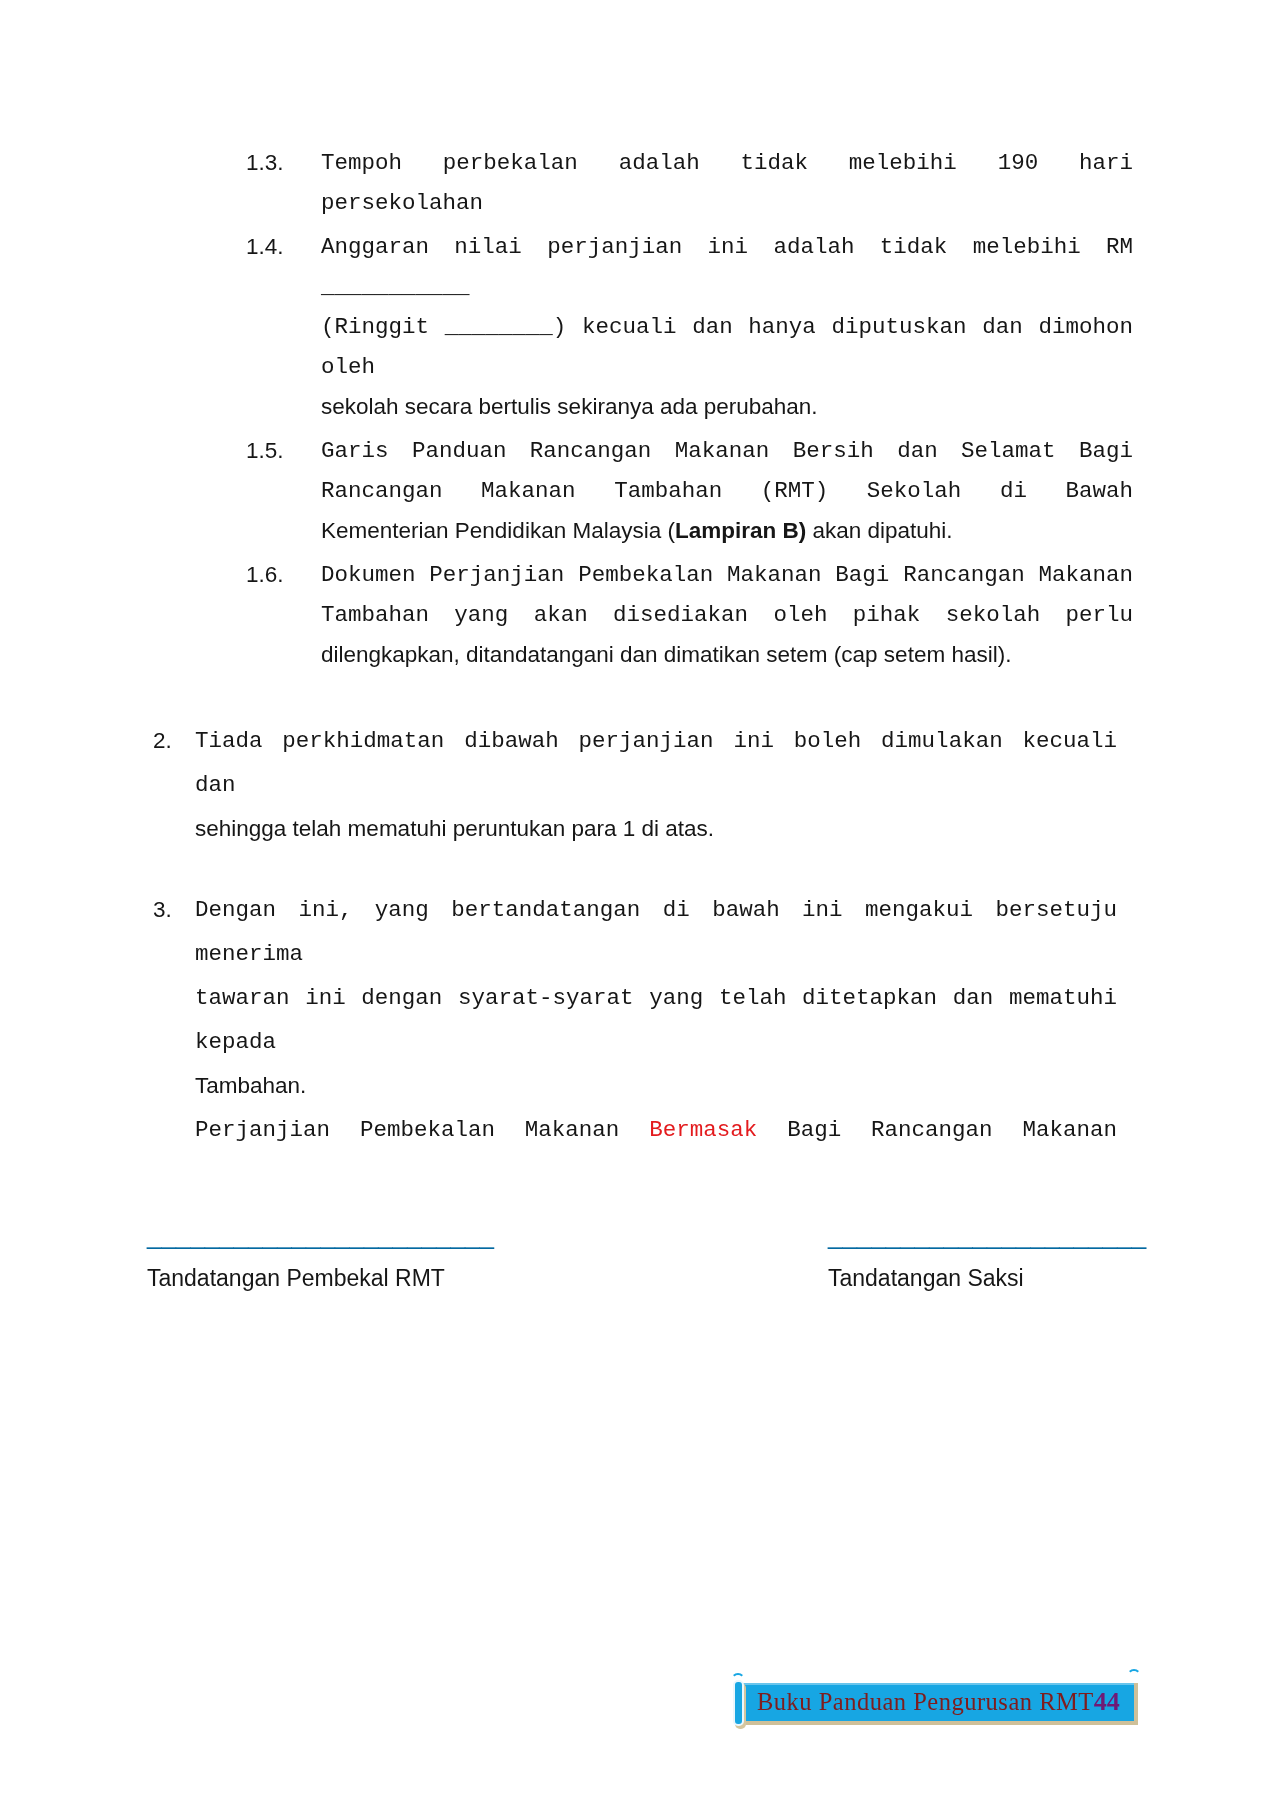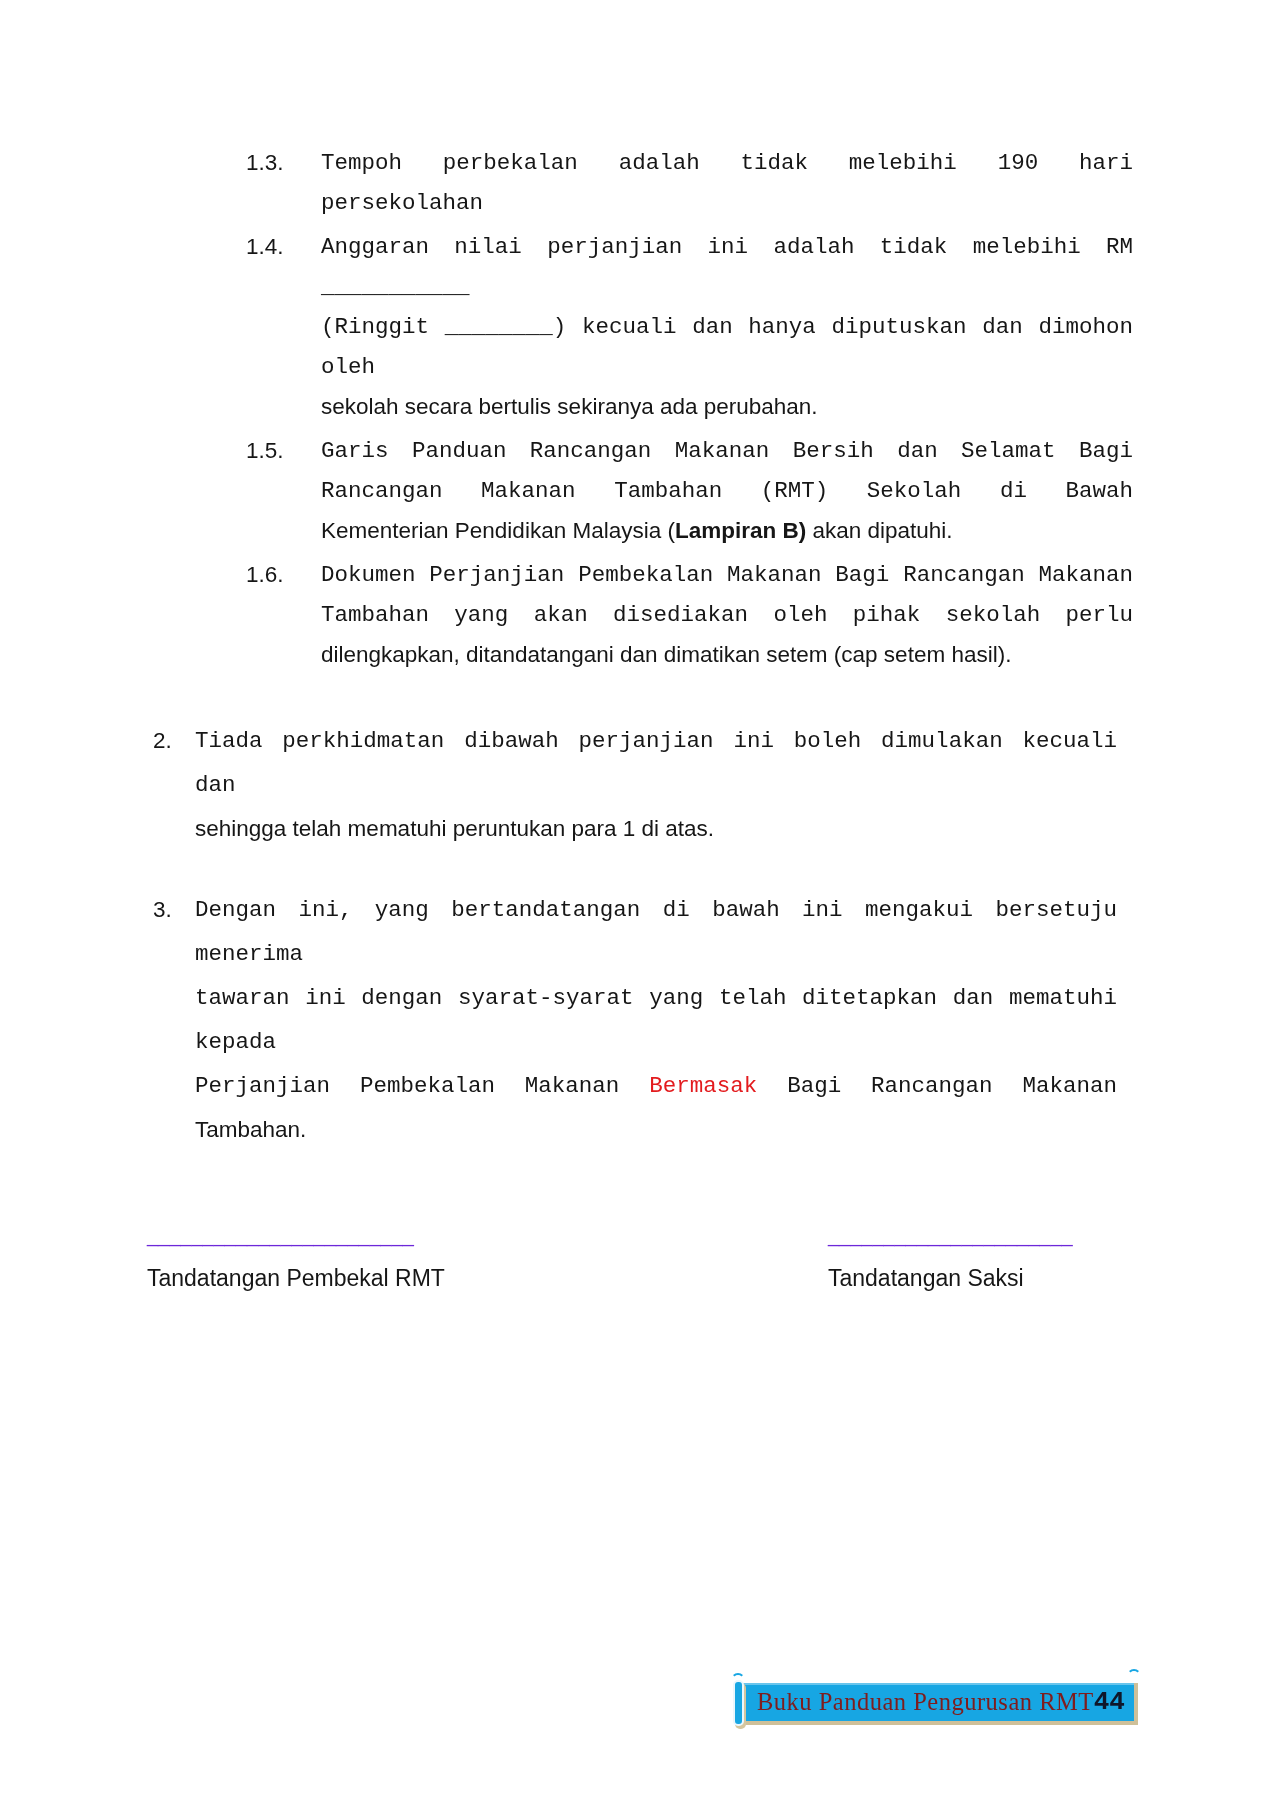--- a/index.html
+++ b/index.html
@@ -30,21 +30,21 @@
   .j { text-align:justify; text-align-last:justify;font-family:Liberation Mono, monospace; }
   .ll { text-align:left; }
 
   .red-word { color:#e31b1e; }
   .bold { font-weight:bold; }
 
   
   .sig { position:absolute; top:1220px; }
   #sig-left { left:147px; }
   #sig-right { left:828px; }
-  .sig-line { font-size:20px; line-height:30px; white-space:pre; color:#6d28d9; }
+  .sig-line { font-size:26px; line-height:30px; white-space:pre; color:#0369a1; }
   .sig-label { margin-top:13px; font-size:23px; line-height:30px; }
   #sig-right .sig-label { }
 
   
   .footer-banner {
     position:absolute; left:743px; top:1683px;
     width:395px; height:42px;
     box-sizing:border-box;
     background:#17a6e3;
     border-right:4px solid #cfc099;
@@ -52,21 +52,21 @@
     box-shadow: inset 0 2px 0 rgba(255,255,255,0.35);
     display:flex; align-items:center; justify-content:space-between;
     padding:0 16px 0 14px;
     z-index:1;
   }
   .banner-title {
     font-family:"Liberation Serif", serif;
     color:#7f1d1d; font-size:24.5px; letter-spacing:0.5px;
     white-space:nowrap;
   }
-  .banner-page { font-family:Liberation Mono, monospace; font-weight:bold; color:#0f172a; font-size:26px; }
+  .banner-page { font-family:Liberation Serif, serif; font-weight:bold; color:#701a75; font-size:26px; }
   .banner-rod {
     position:absolute; left:733px; top:1680px;
     width:11px; height:46px;
     box-sizing:border-box;
     background:#17a6e3;
     border:2px solid #eaf7fd;
     border-radius:5px;
     box-shadow: 2px 3px 0 #d5c69f;
     z-index:2;
   }
@@ -121,22 +121,22 @@
       <div class="line j">Tiada perkhidmatan dibawah perjanjian ini boleh dimulakan kecuali dan</div>
       <div class="line ll">sehingga telah mematuhi peruntukan para 1 di atas.</div>
     </div>
   </div>
 
   <div class="para" id="para3">
     <span class="num">3.</span>
     <div class="body">
       <div class="line j">Dengan ini, yang bertandatangan di bawah ini mengakui bersetuju menerima</div>
       <div class="line j">tawaran ini dengan syarat-syarat yang telah ditetapkan dan mematuhi kepada</div>
+      <div class="line ll">Tambahan.</div>
       <div class="line j"><span>Perjanjian Pembekalan Makanan </span><span class="red-word">Bermasak</span><span> Bagi Rancangan Makanan</span></div>
-      <div class="line ll">Tambahan.</div>
     </div>
   </div>
 
   <div class="sig" id="sig-left">
     <div class="sig-line">________________________</div>
     <div class="sig-label">Tandatangan Pembekal RMT</div>
   </div>
 
   <div class="sig" id="sig-right">
     <div class="sig-line">______________________</div>

